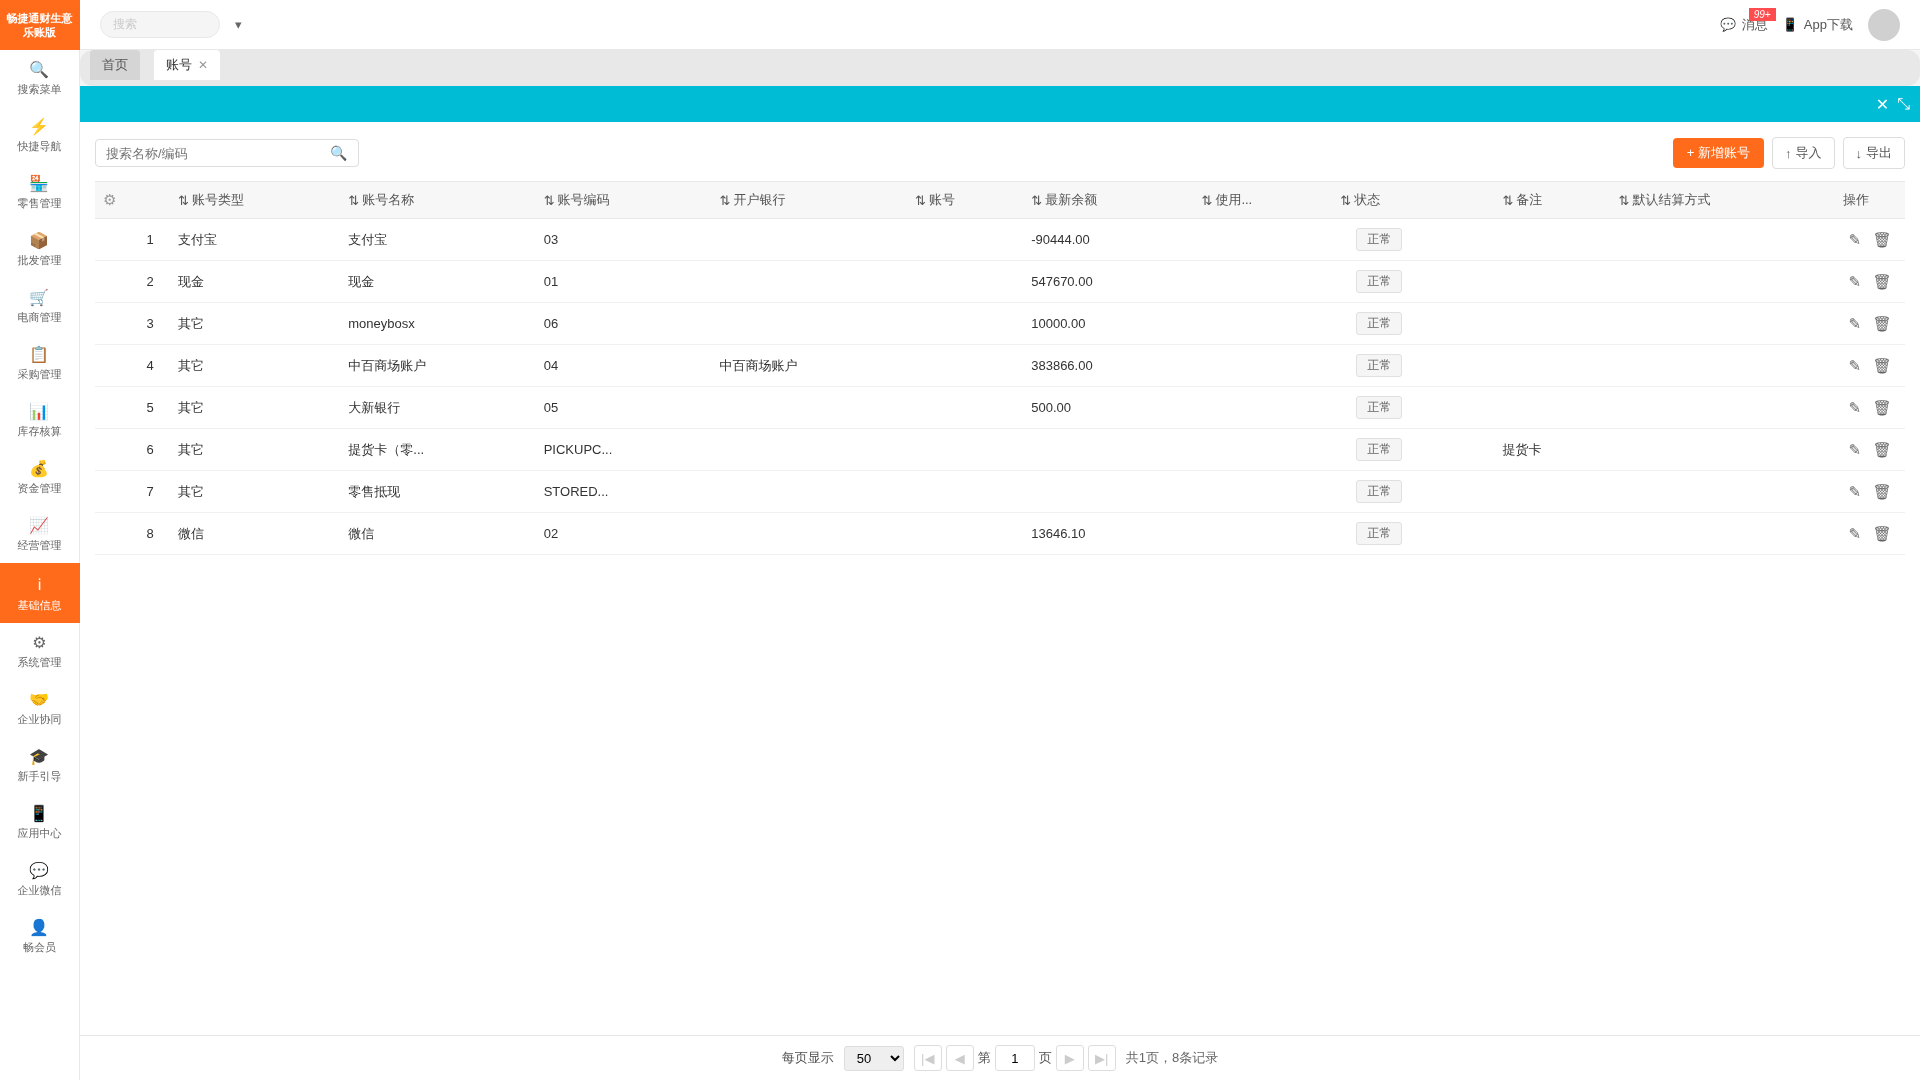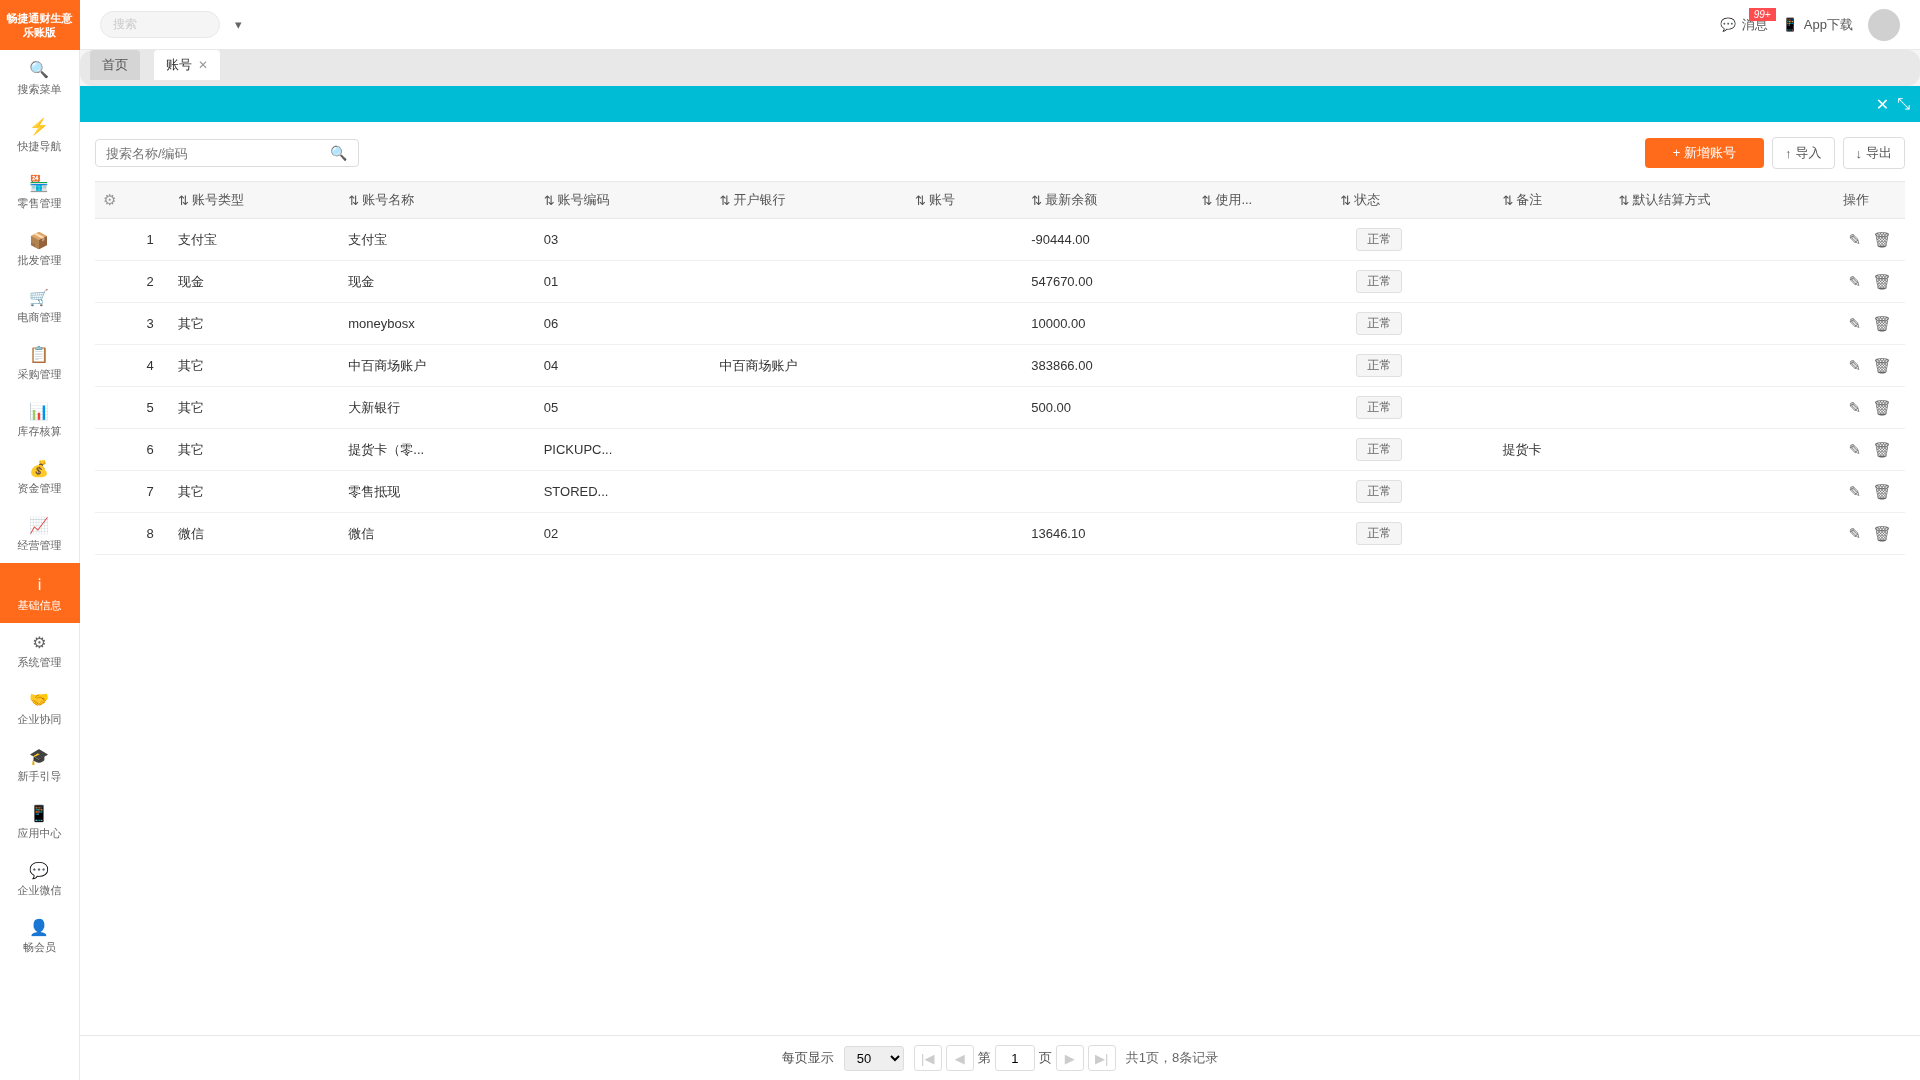--- a/index.html
+++ b/index.html
@@ -37,21 +37,21 @@
     
     .content { flex: 1; background: white; overflow: auto; position: relative; }
     .content-inner { padding: 15px; }
 
     
     .toolbar { display: flex; align-items: center; justify-content: space-between; margin-bottom: 12px; }
     .search-box { display: flex; align-items: center; border: 1px solid #ddd; border-radius: 4px; padding: 5px 10px; width: 264px; background: white; }
     .search-box input { border: none; outline: none; font-size: 13px; flex: 1; color: #666; }
     .search-icon { color: #aaa; font-size: 14px; cursor: pointer; }
     .toolbar-actions { display: flex; align-items: center; gap: 8px; }
-    .btn-primary { background: #ff6b1a; color: white; border: none; border-radius: 4px; padding: 6px 28px; cursor: pointer; font-size: 13px; display: flex; align-items: center; gap: 4px; text-align: right; }
+    .btn-primary { background: #ff6b1a; color: white; border: none; border-radius: 4px; padding: 6px 14px; cursor: pointer; font-size: 13px; display: flex; align-items: center; gap: 4px; text-align: right; }
     .btn-default { background: white; color: #555; border: 1px solid #ddd; border-radius: 4px; padding: 6px 12px; cursor: pointer; font-size: 13px; display: flex; align-items: center; gap: 4px; }
 
     
     .data-table { width: 100%; border-collapse: collapse; font-size: 13px; }
     .data-table th { background: #f7f7f7; border-bottom: 1px solid #e8e8e8; border-top: 1px solid #e8e8e8; padding: 9px 8px; text-align: left; color: #555; font-weight: normal; white-space: nowrap; }
     .data-table th .th-inner { display: flex; align-items: center; gap: 3px; }
     .data-table td { padding: 9px 8px; border-bottom: 1px solid #f0f0f0; color: #333; white-space: nowrap; }
     .col-index { width: 40px; text-align: center; color: #999; }
     .col-settings { width: 35px; text-align: center; }
     .col-actions { width: 70px; text-align: center; }

